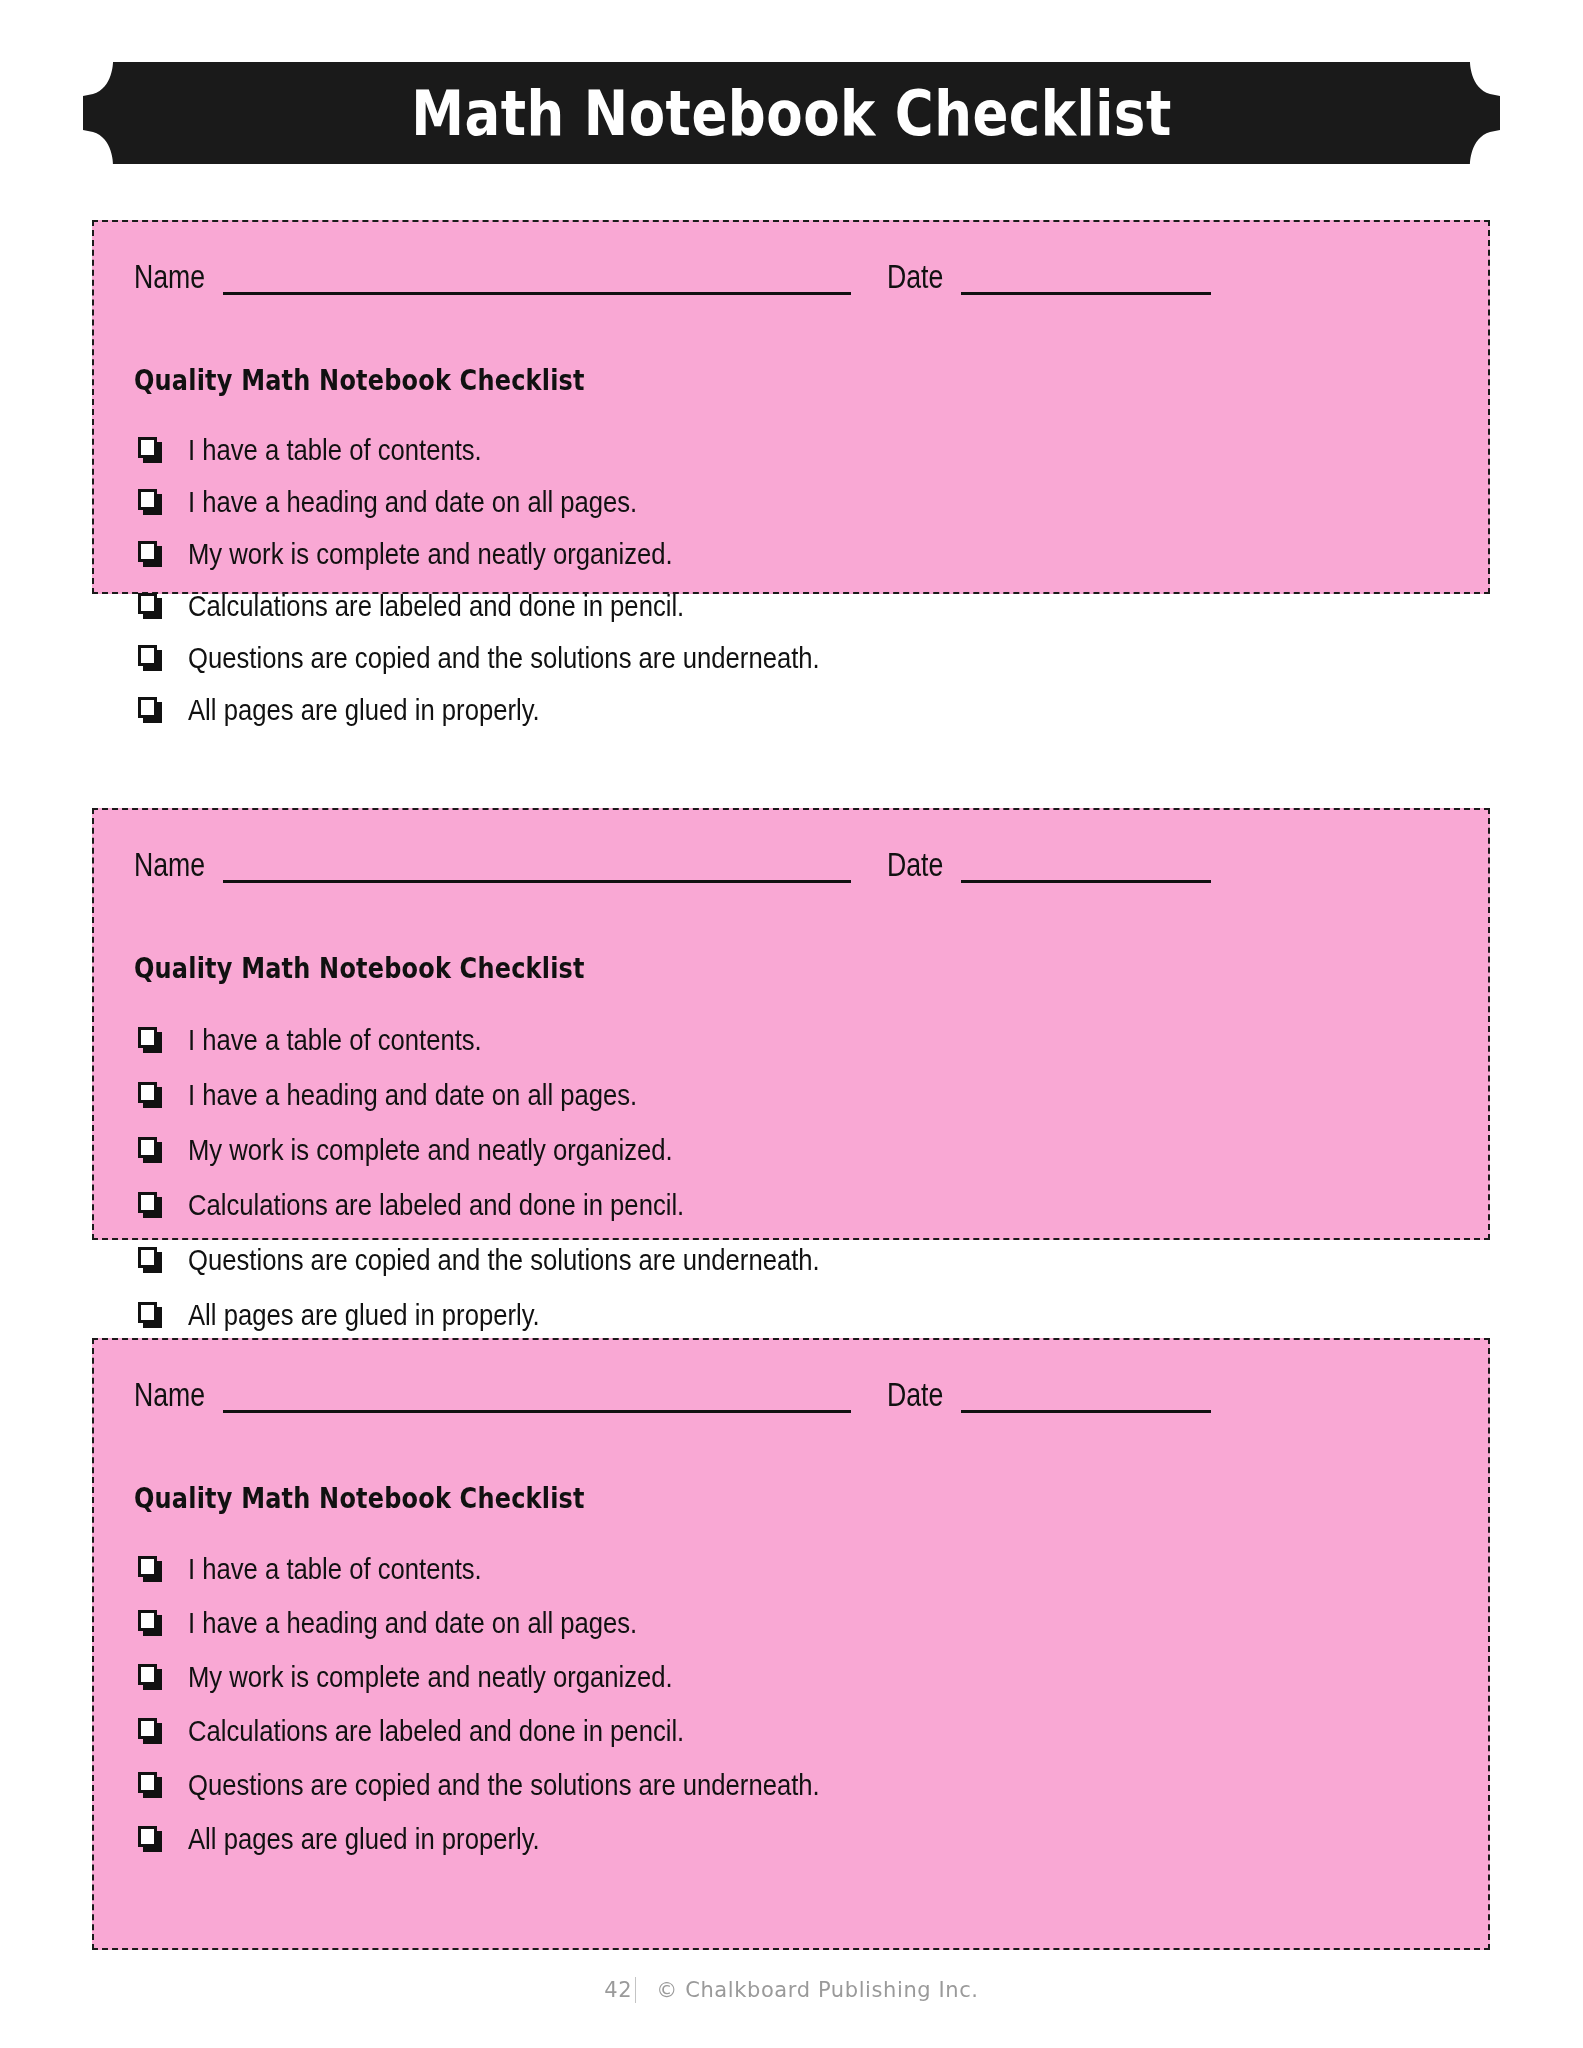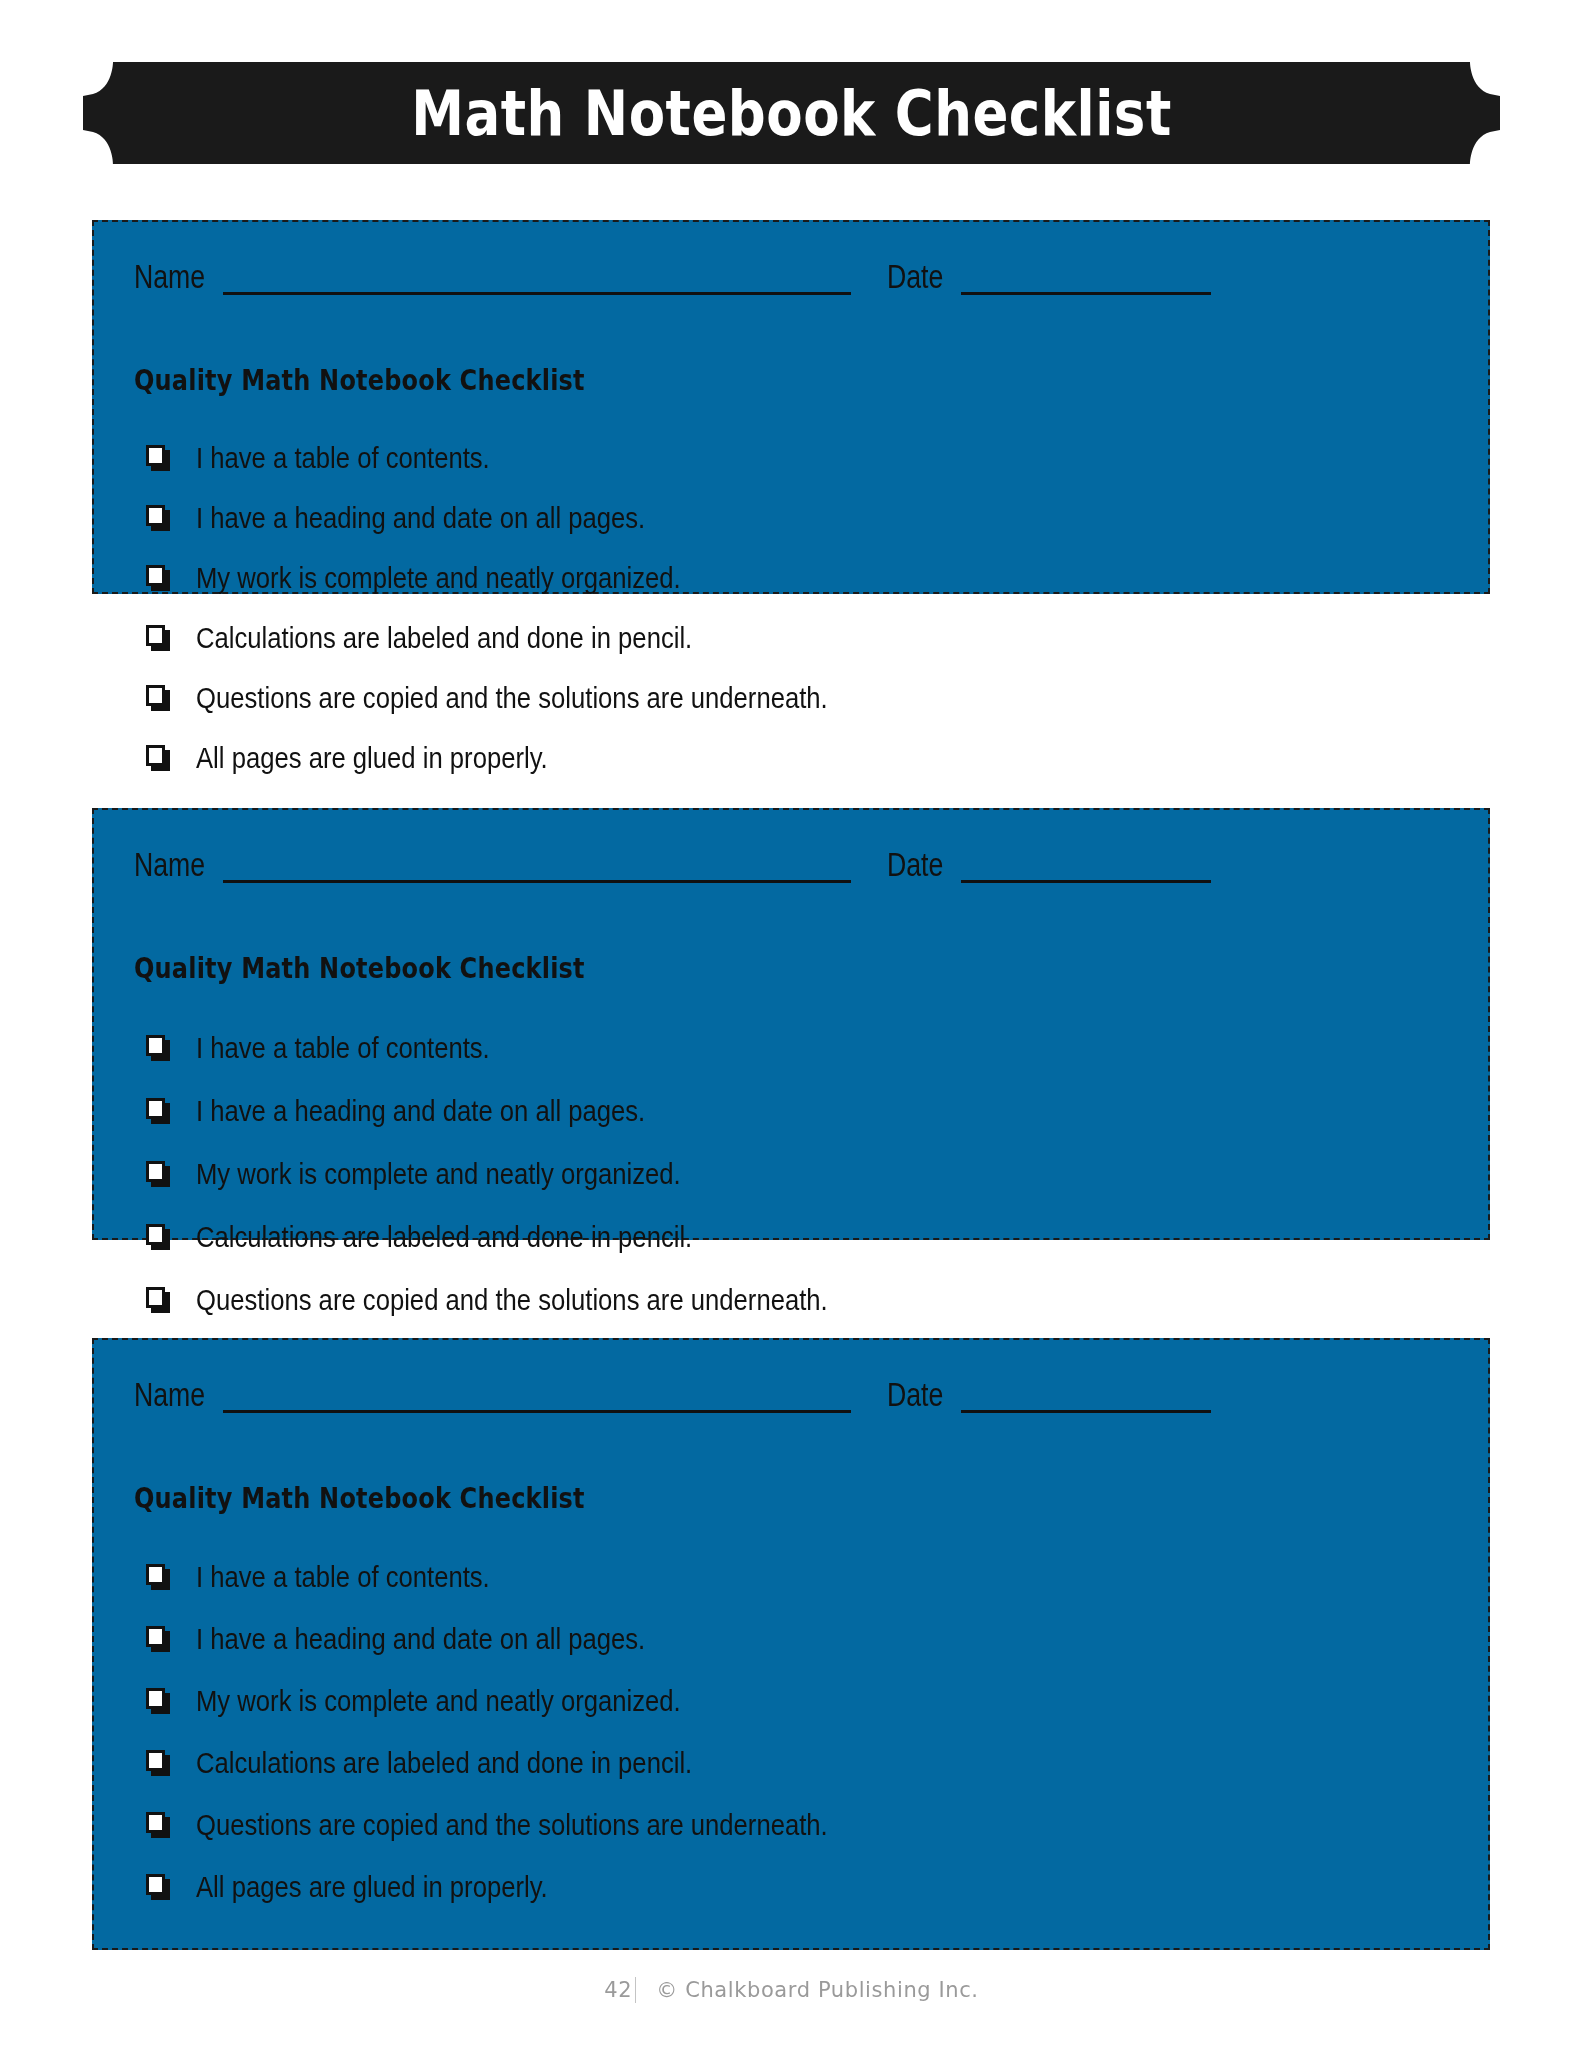--- a/index.html
+++ b/index.html
@@ -57,21 +57,21 @@
     white-space: nowrap;
   }
 
   
   .panel {
     position: absolute;
     left: 92px;
     width: 1398px;
     border: 2px dashed #1a1a1a;
     box-sizing: border-box;
-    background: #0369a1;
+    background: #f9a8d4;
   }
   .panel-1 { top: 220px;  height: 374px; }
   .panel-2 { top: 808px;  height: 432px; }
   .panel-3 { top: 1338px; height: 612px; }
 
   
   .namedate {
     position: absolute;
     left: 40px;
     right: 36px;
@@ -127,21 +127,21 @@
     margin: 0;
     padding: 0;
   }
   .panel-1 .checklist { top: 200px; }
   .panel-2 .checklist { top: 200px; }
   .panel-3 .checklist { top: 200px; }
 
   .checklist li {
     display: flex;
     align-items: center;
-    margin: 12px;
+    margin: 4px;
     padding: 0;
   }
   .panel-1 .checklist li { height: 48px; }
   .panel-2 .checklist li { height: 51px; }
   .panel-3 .checklist li { height: 50px; }
 
   .checkbox {
     position: relative;
     width: 24px;
     height: 26px;

